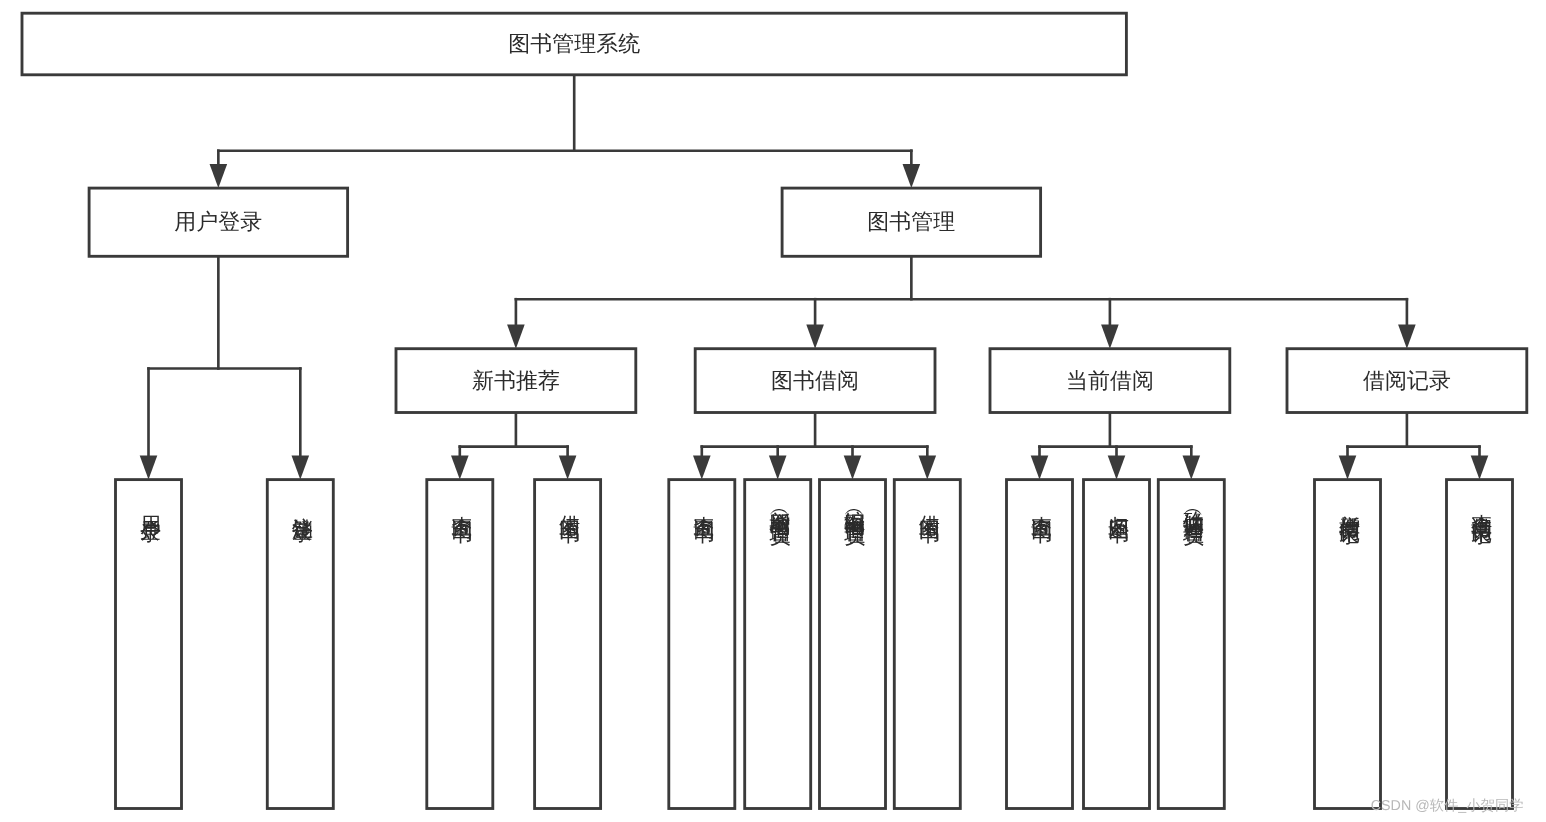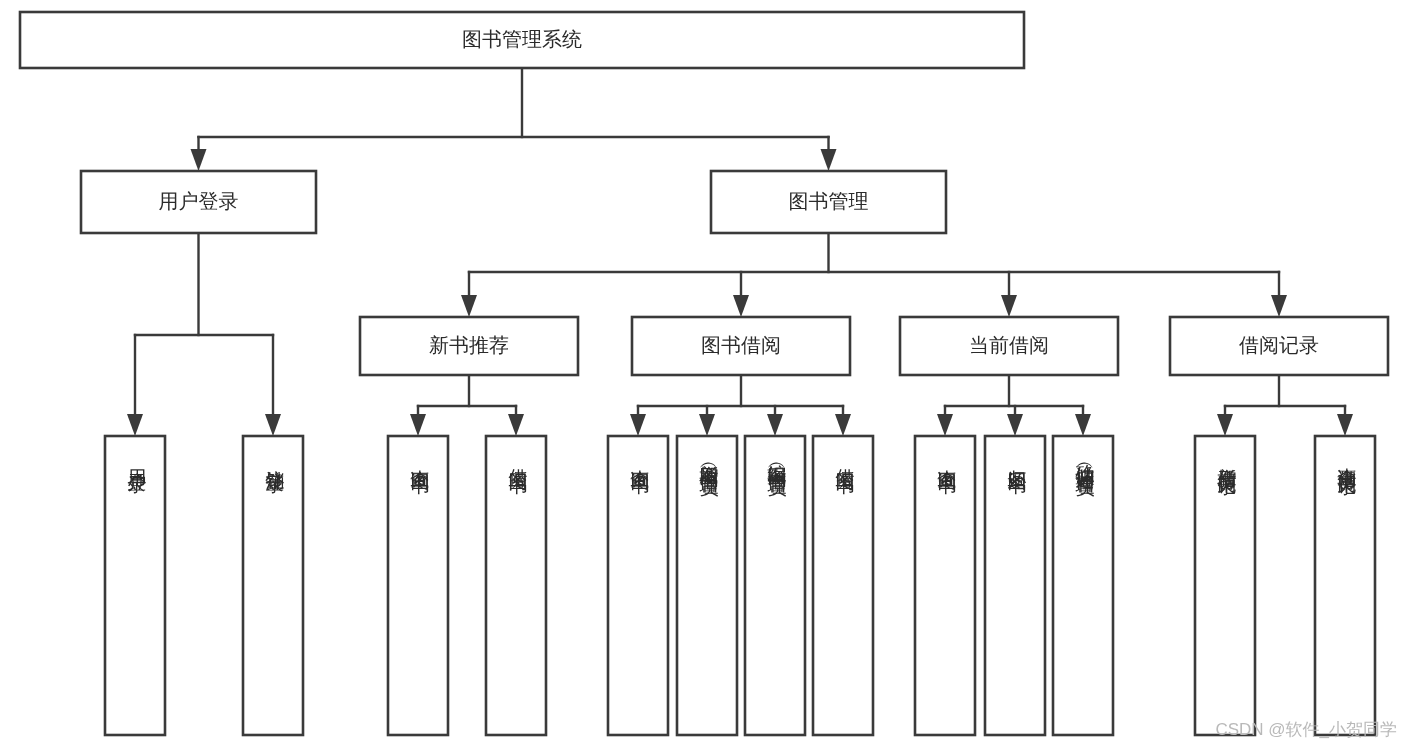--- a/index.html
+++ b/index.html
@@ -50,24 +50,24 @@
     stroke-width: 2.4;
     fill: none;
     stroke-linecap: square;
   }
   .arrow-head {
     fill: #3a3a3a;
     stroke: none;
   }
   .watermark {
     position: absolute;
-    right: 8px;
+    right: 20px;
     bottom: 6px;
     font-family: "Liberation Sans", "DejaVu Sans", sans-serif;
-    font-size: 17px;
+    font-size: 13px;
     color: #b9b9b9;
     white-space: nowrap;
     user-select: none;
   }
 </style>
 </head>
 <body>
 
 <div id="diagram-root">
   <svg class="diagram" viewBox="0 0 1405 747">

